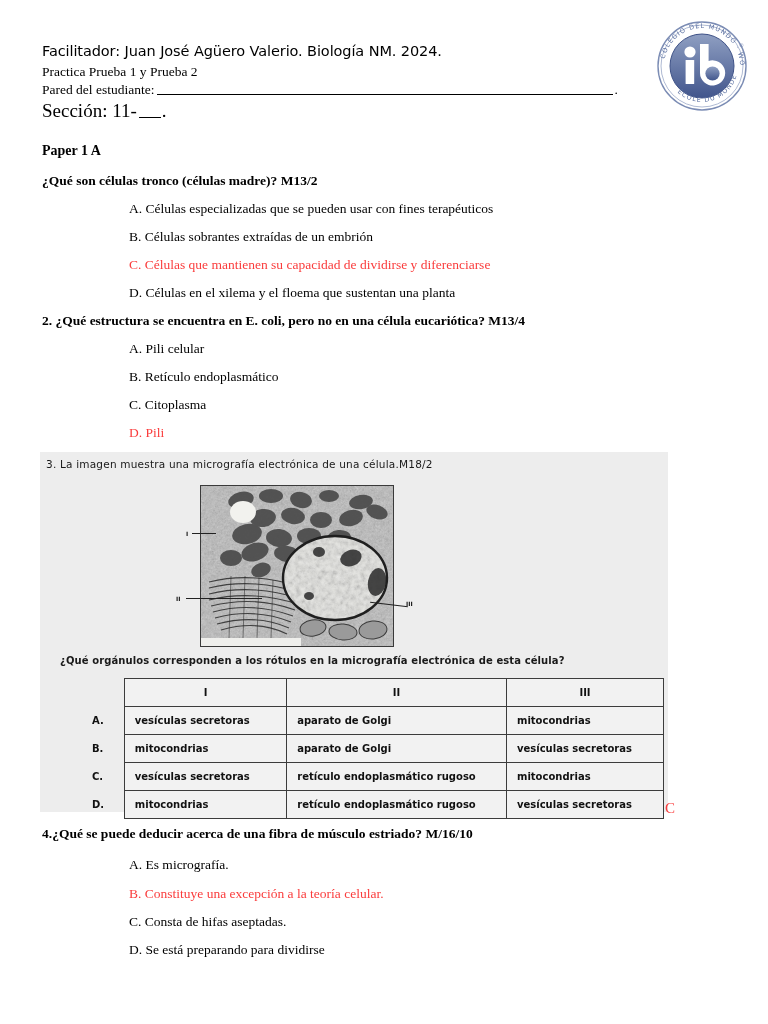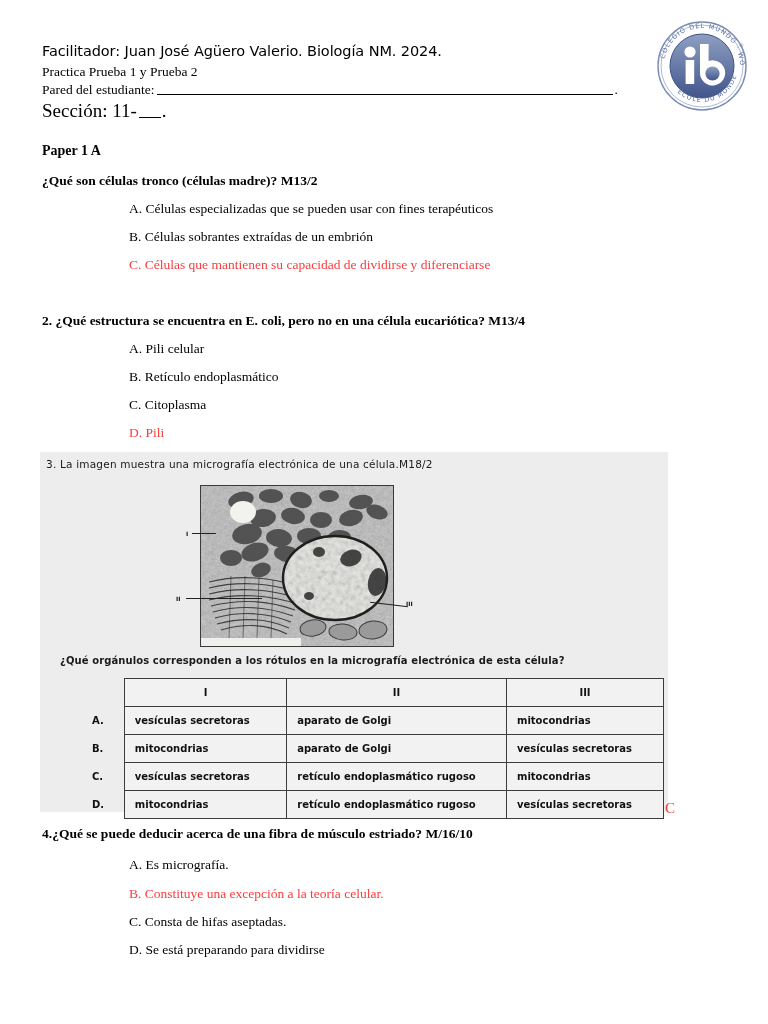--- a/index.html
+++ b/index.html
@@ -229,20 +229,21 @@
       <circle cx="62.5" cy="59.5" r="7.1" fill="url(#ibg)"></circle>
     </svg>
   </div>
 
   <div class="paper-title">Paper 1 A</div>
 
   <div class="q-stem" style="top:173px">¿Qué son células tronco (células madre)? M13/2</div>
   <div class="q-opt" style="top:201px">A. Células especializadas que se pueden usar con fines terapéuticos</div>
   <div class="q-opt" style="top:229px">B. Células sobrantes extraídas de un embrión</div>
   <div class="q-opt red" style="top:257px">C. Células que mantienen su capacidad de dividirse y diferenciarse</div>
+  <div class="q-opt" style="top:285px">D. Células en el xilema y el floema que sustentan una planta</div>
 
   <div class="q-stem" style="top:313px">2. ¿Qué estructura se encuentra en E. coli, pero no en una célula eucariótica? M13/4</div>
   <div class="q-opt" style="top:341px">A. Pili celular</div>
   <div class="q-opt" style="top:369px">B. Retículo endoplasmático</div>
   <div class="q-opt" style="top:397px">C. Citoplasma</div>
   <div class="q-opt red" style="top:425px">D. Pili</div>
 
   <div class="imgblock">
 
     <div class="ib-title">3. La imagen muestra una micrografía electrónica de una célula.M18/2</div>

